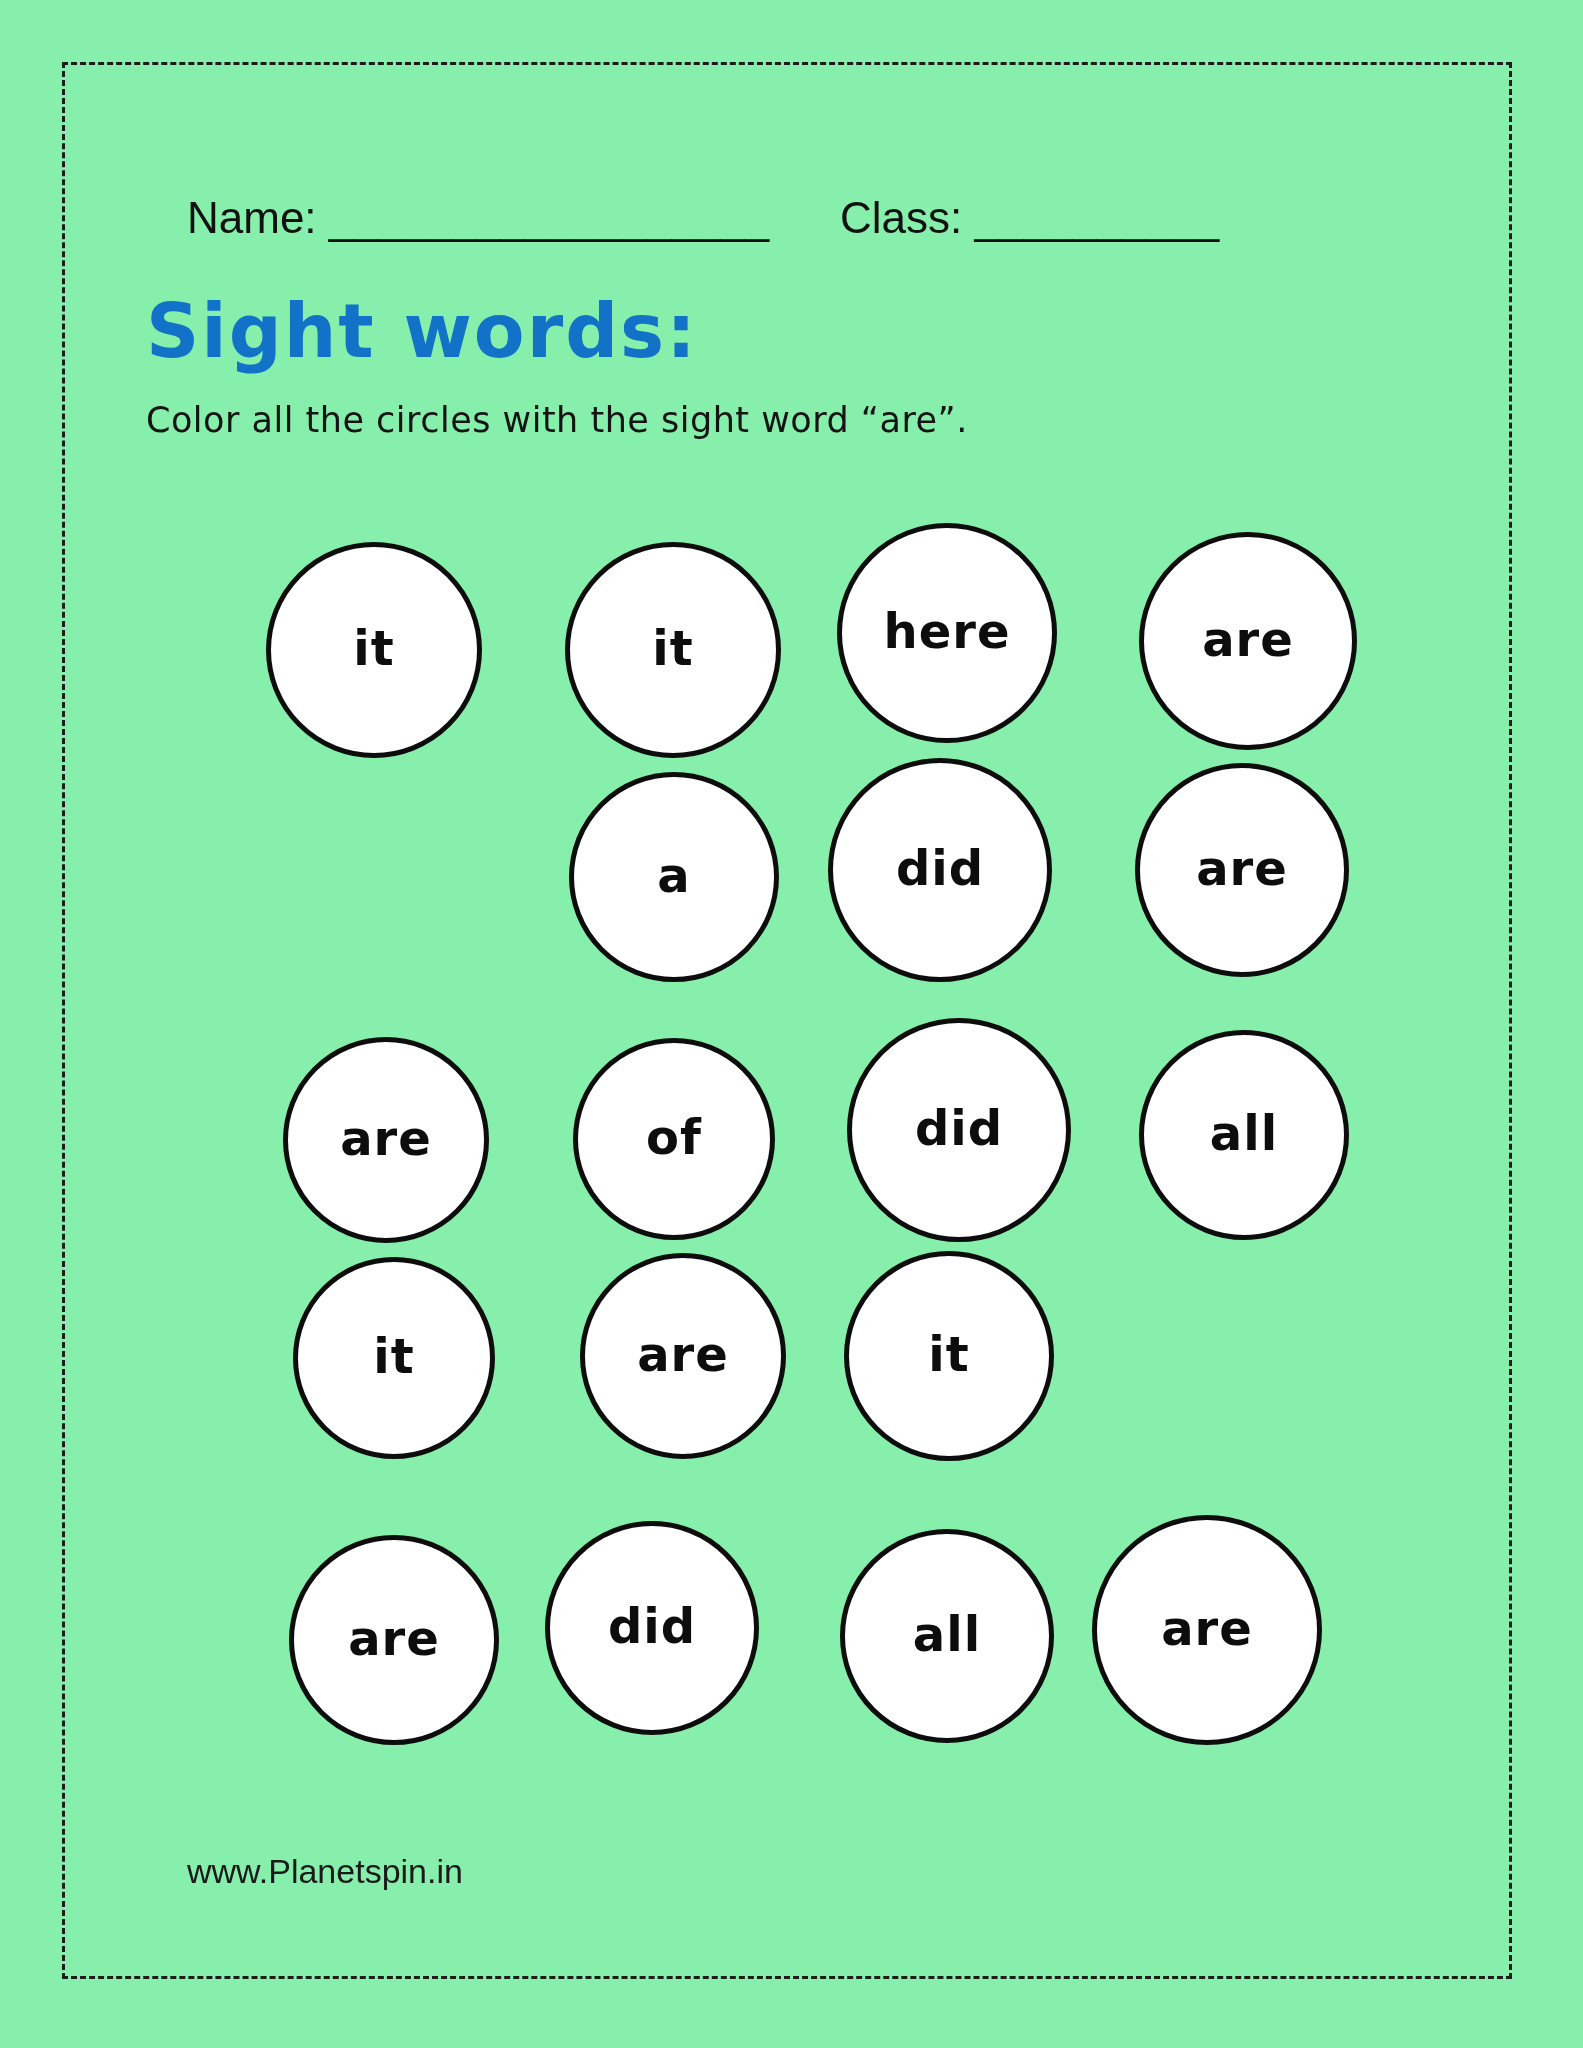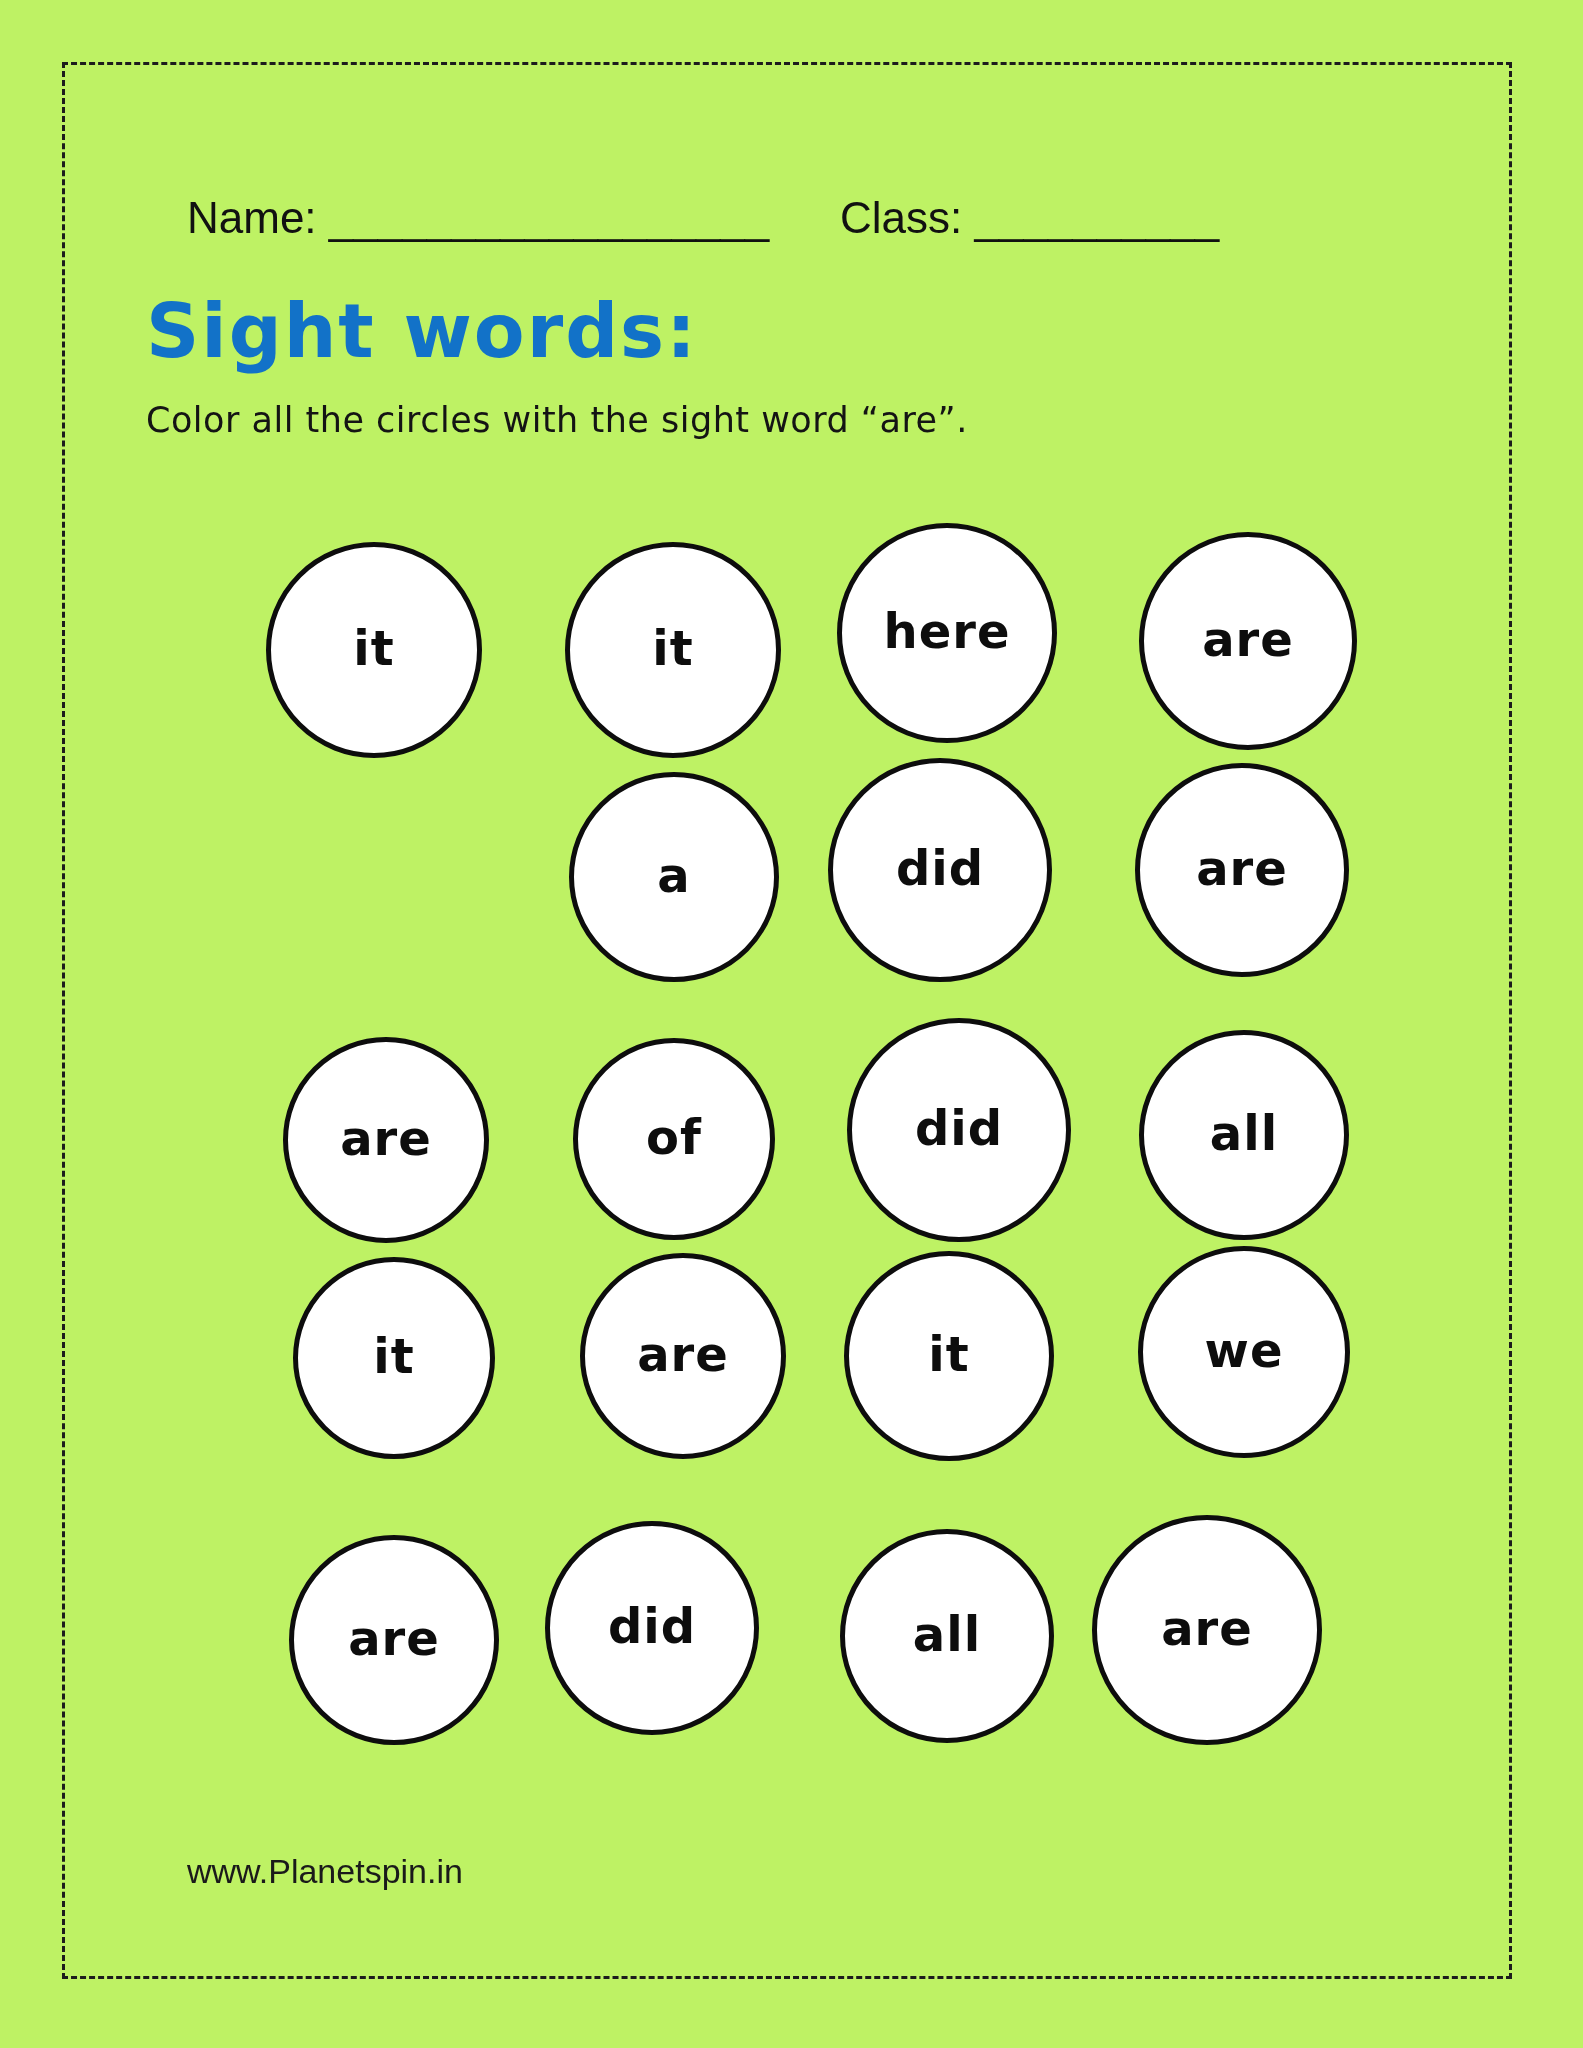--- a/index.html
+++ b/index.html
@@ -4,21 +4,21 @@
 <style>
   html, body {
     margin: 0;
     padding: 0;
     background: #ffffff;
   }
   #page {
     position: relative;
     width: 1583px;
     height: 2048px;
-    background: #bef264;
+    background: #86efac;
     overflow: hidden;
     font-family: "DejaVu Sans", sans-serif;
     color: #111111;
   }
   .page-border {
     position: absolute;
     left: 62px;
     top: 62px;
     width: 1450px;
     height: 1917px;
@@ -170,23 +170,20 @@
 
   <div class="circle c41">
     <span>it</span>
   </div>
   <div class="circle c42">
     <span>are</span>
   </div>
   <div class="circle c43">
     <span>it</span>
   </div>
-  <div class="circle c44">
-    <span>we</span>
-  </div>
 
   <div class="circle c51">
     <span>are</span>
   </div>
   <div class="circle c52">
     <span>did</span>
   </div>
   <div class="circle c53">
     <span>all</span>
   </div>

